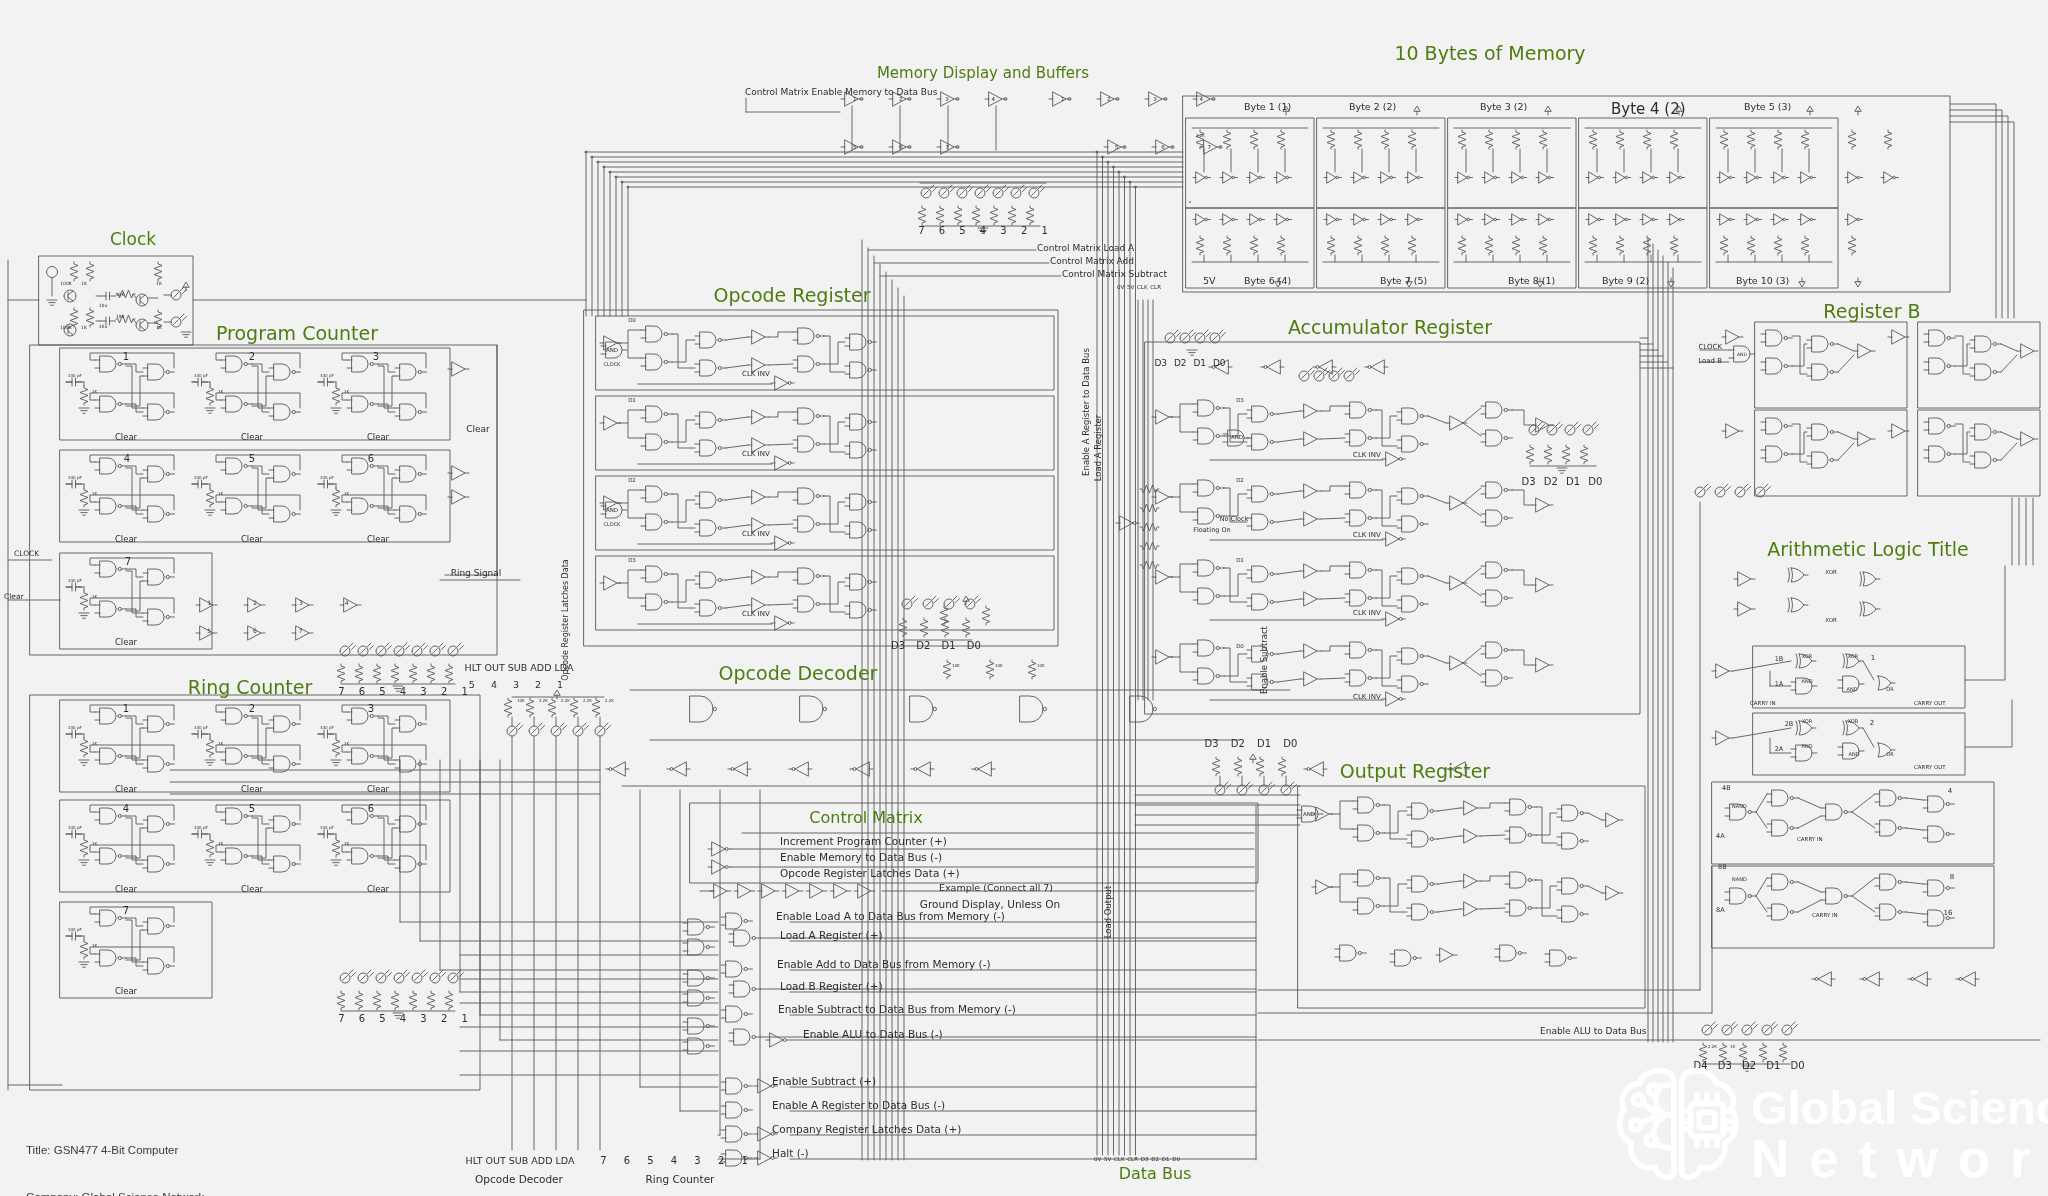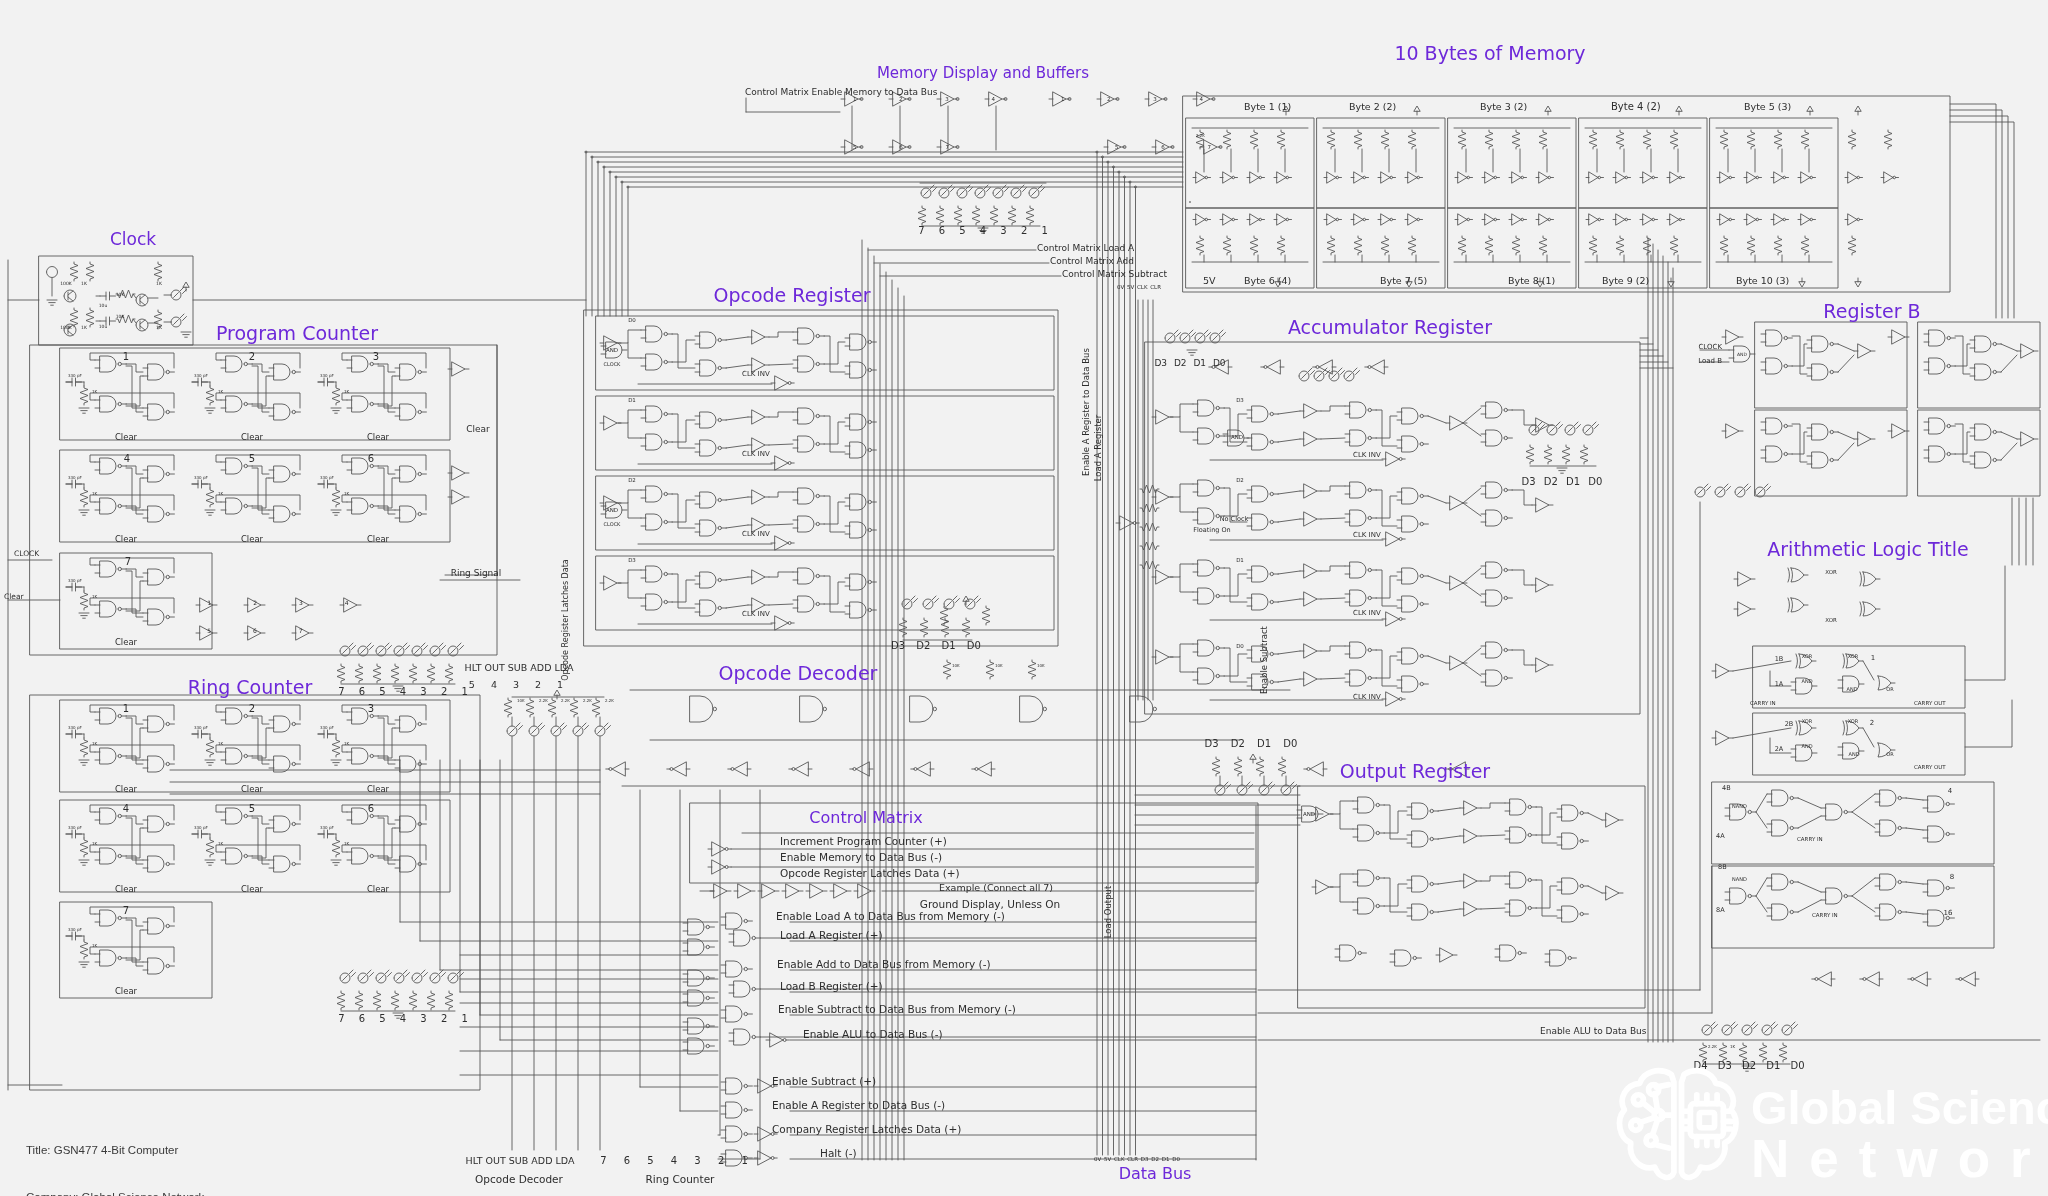--- a/index.html
+++ b/index.html
@@ -1,20 +1,20 @@
 <!DOCTYPE html>
 <html><head>
 <meta charset="utf-8">
 <style>
   html,body{margin:0;padding:0;background:#e8e8e8;}
   #canvas{position:relative;width:2048px;height:1196px;background:#f2f2f2;overflow:hidden;
           font-family:"DejaVu Sans",sans-serif;}
   #wire-svg{position:absolute;left:0;top:0;}
   .lbl{position:absolute;color:#2d2d2d;line-height:1.05;white-space:pre;transform-origin:center;}
-  .hd{color:#6d28d9;}
+  .hd{color:#4d7c0f;}
   #main-title{position:absolute;left:50%;top:5px;transform:translateX(-50%);
               font-size:30px;color:#0e0e0e;white-space:pre;}
   #title-block{position:absolute;left:26px;top:1112px;font-family:"Liberation Sans",sans-serif;
                font-size:11.5px;color:#3a3a3a;line-height:15.6px;white-space:pre;}
   #logo{position:absolute;left:1605px;top:1060px;width:443px;height:136px;overflow:hidden;
         color:#ffffff;font-family:"Liberation Sans",sans-serif;font-weight:bold;}
   #logo-line1{position:absolute;left:146px;top:20px;font-size:47px;white-space:pre;}
   #logo-line2{position:absolute;left:146px;top:68px;font-size:53px;letter-spacing:20px;white-space:pre;}
 </style>
 </head>
@@ -81,21 +81,21 @@
       <div class="lbl" style="left: 983px; top: 226px; font-size: 10px; word-spacing: 11px; transform: translateX(-50%);">7 6 5 4 3 2 1</div>
       <div class="lbl" style="left: 519px; top: 663px; font-size: 9.5px; transform: translateX(-50%);">HLT OUT SUB ADD LDA</div>
       <div class="lbl" style="left: 516px; top: 680px; font-size: 9.5px; word-spacing: 13px; transform: translateX(-50%);">5 4 3 2 1</div>
       <div class="lbl" style="left: 520px; top: 1156px; font-size: 9.5px; transform: translateX(-50%);">HLT OUT SUB ADD LDA</div>
       <div class="lbl" style="left: 519px; top: 1174px; font-size: 10.5px; transform: translateX(-50%);">Opcode Decoder</div>
       <div class="lbl" style="left: 674px; top: 1156px; font-size: 10px; word-spacing: 14px; transform: translateX(-50%);">7 6 5 4 3 2 1</div>
       <div class="lbl" style="left: 680px; top: 1174px; font-size: 10.5px; transform: translateX(-50%);">Ring Counter</div>
       <div class="lbl" style="left: 1244px; top: 102px; font-size: 9.5px;">Byte 1 (1)</div>
       <div class="lbl" style="left: 1349px; top: 102px; font-size: 9.5px;">Byte 2 (2)</div>
       <div class="lbl" style="left: 1480px; top: 102px; font-size: 9.5px;">Byte 3 (2)</div>
-      <div class="lbl" style="left: 1611px; top: 102px; font-size: 10px;">Byte 4 (2)</div>
+      <div class="lbl" style="left: 1611px; top: 102px; font-size: 15px;">Byte 4 (2)</div>
       <div class="lbl" style="left: 1744px; top: 102px; font-size: 9.5px;">Byte 5 (3)</div>
       <div class="lbl" style="left: 1203px; top: 276px; font-size: 9.5px;">5V</div>
       <div class="lbl" style="left: 1244px; top: 276px; font-size: 9.5px;">Byte 6 (4)</div>
       <div class="lbl" style="left: 1380px; top: 276px; font-size: 9.5px;">Byte 7 (5)</div>
       <div class="lbl" style="left: 1508px; top: 276px; font-size: 9.5px;">Byte 8 (1)</div>
       <div class="lbl" style="left: 1602px; top: 276px; font-size: 9.5px;">Byte 9 (2)</div>
       <div class="lbl" style="left: 1736px; top: 276px; font-size: 9.5px;">Byte 10 (3)</div>
       <div class="lbl" style="left: 780px; top: 836px; font-size: 10.5px;">Increment Program Counter (+)</div>
       <div class="lbl" style="left: 780px; top: 852px; font-size: 10.5px;">Enable Memory to Data Bus (-)</div>
       <div class="lbl" style="left: 780px; top: 868px; font-size: 10.5px;">Opcode Register Latches Data (+)</div>
@@ -103,21 +103,21 @@
       <div class="lbl" style="left: 990px; top: 899px; font-size: 10.5px; transform: translateX(-50%);">Ground Display, Unless On</div>
       <div class="lbl" style="left: 776px; top: 911px; font-size: 10.5px;">Enable Load A to Data Bus from Memory (-)</div>
       <div class="lbl" style="left: 780px; top: 930px; font-size: 10.5px;">Load A Register (+)</div>
       <div class="lbl" style="left: 777px; top: 959px; font-size: 10.5px;">Enable Add to Data Bus from Memory (-)</div>
       <div class="lbl" style="left: 780px; top: 981px; font-size: 10.5px;">Load B Register (+)</div>
       <div class="lbl" style="left: 778px; top: 1004px; font-size: 10.5px;">Enable Subtract to Data Bus from Memory (-)</div>
       <div class="lbl" style="left: 803px; top: 1029px; font-size: 10.5px;">Enable ALU to Data Bus (-)</div>
       <div class="lbl" style="left: 772px; top: 1076px; font-size: 10.5px;">Enable Subtract (+)</div>
       <div class="lbl" style="left: 772px; top: 1100px; font-size: 10.5px;">Enable A Register to Data Bus (-)</div>
       <div class="lbl" style="left: 772px; top: 1124px; font-size: 10.5px;">Company Register Latches Data (+)</div>
-      <div class="lbl" style="left: 772px; top: 1148px; font-size: 10.5px; margin-left: 48px;">Halt (-)</div>
+      <div class="lbl" style="left: 772px; top: 1148px; font-size: 10.5px;">Halt (-)</div>
       <div class="lbl" style="left: 1540px; top: 1027px; font-size: 9px;">Enable ALU to Data Bus</div>
       <div class="lbl" style="left: 566px; top: 620px; font-size: 8px; transform: translate(-50%, -50%) rotate(-90deg);">Opcode Register Latches Data</div>
       <div class="lbl" style="left: 1086px; top: 412px; font-size: 8.5px; transform: translate(-50%, -50%) rotate(-90deg);">Enable A Register to Data Bus</div>
       <div class="lbl" style="left: 1098px; top: 448px; font-size: 8.5px; transform: translate(-50%, -50%) rotate(-90deg);">Load A Register</div>
       <div class="lbl" style="left: 1108px; top: 912px; font-size: 8.5px; transform: translate(-50%, -50%) rotate(-90deg);">Load Output</div>
       <div class="lbl" style="left: 1264px; top: 660px; font-size: 8.5px; transform: translate(-50%, -50%) rotate(-90deg);">Enable Subtract</div>
       <div class="lbl" style="left: 742px; top: 371px; font-size: 7px;">CLK INV</div>
       <div class="lbl" style="left: 742px; top: 451px; font-size: 7px;">CLK INV</div>
       <div class="lbl" style="left: 742px; top: 531px; font-size: 7px;">CLK INV</div>
       <div class="lbl" style="left: 742px; top: 611px; font-size: 7px;">CLK INV</div>

